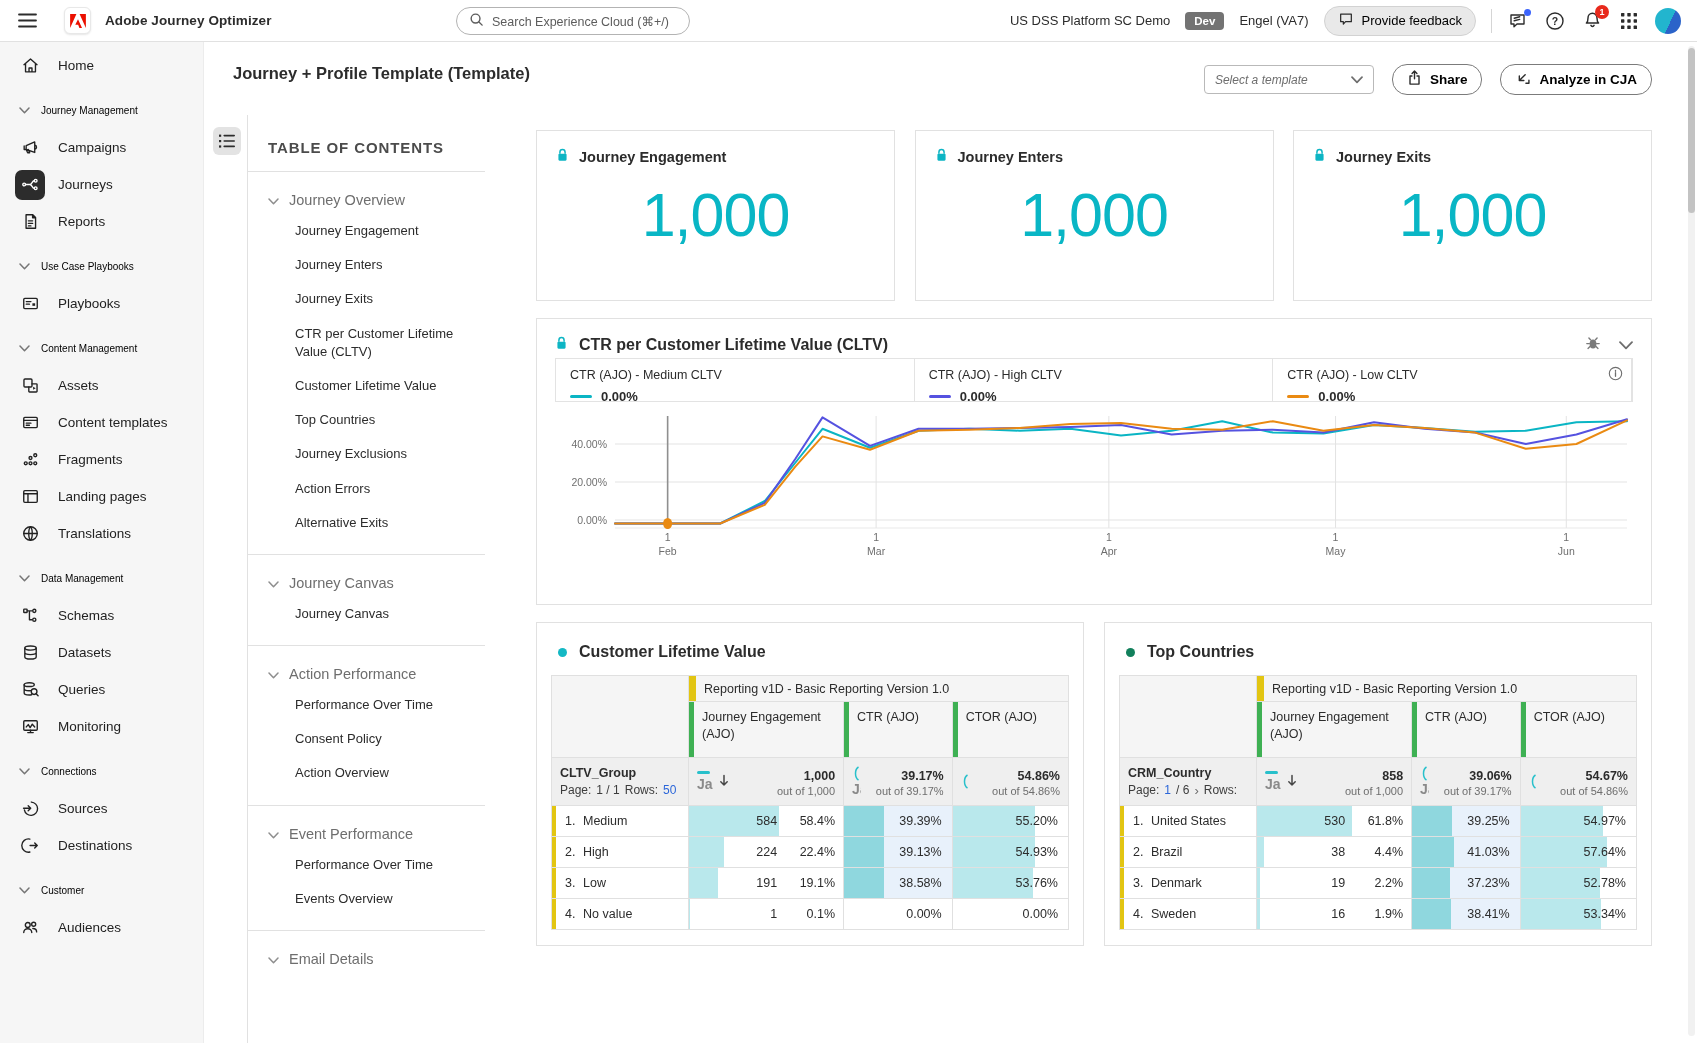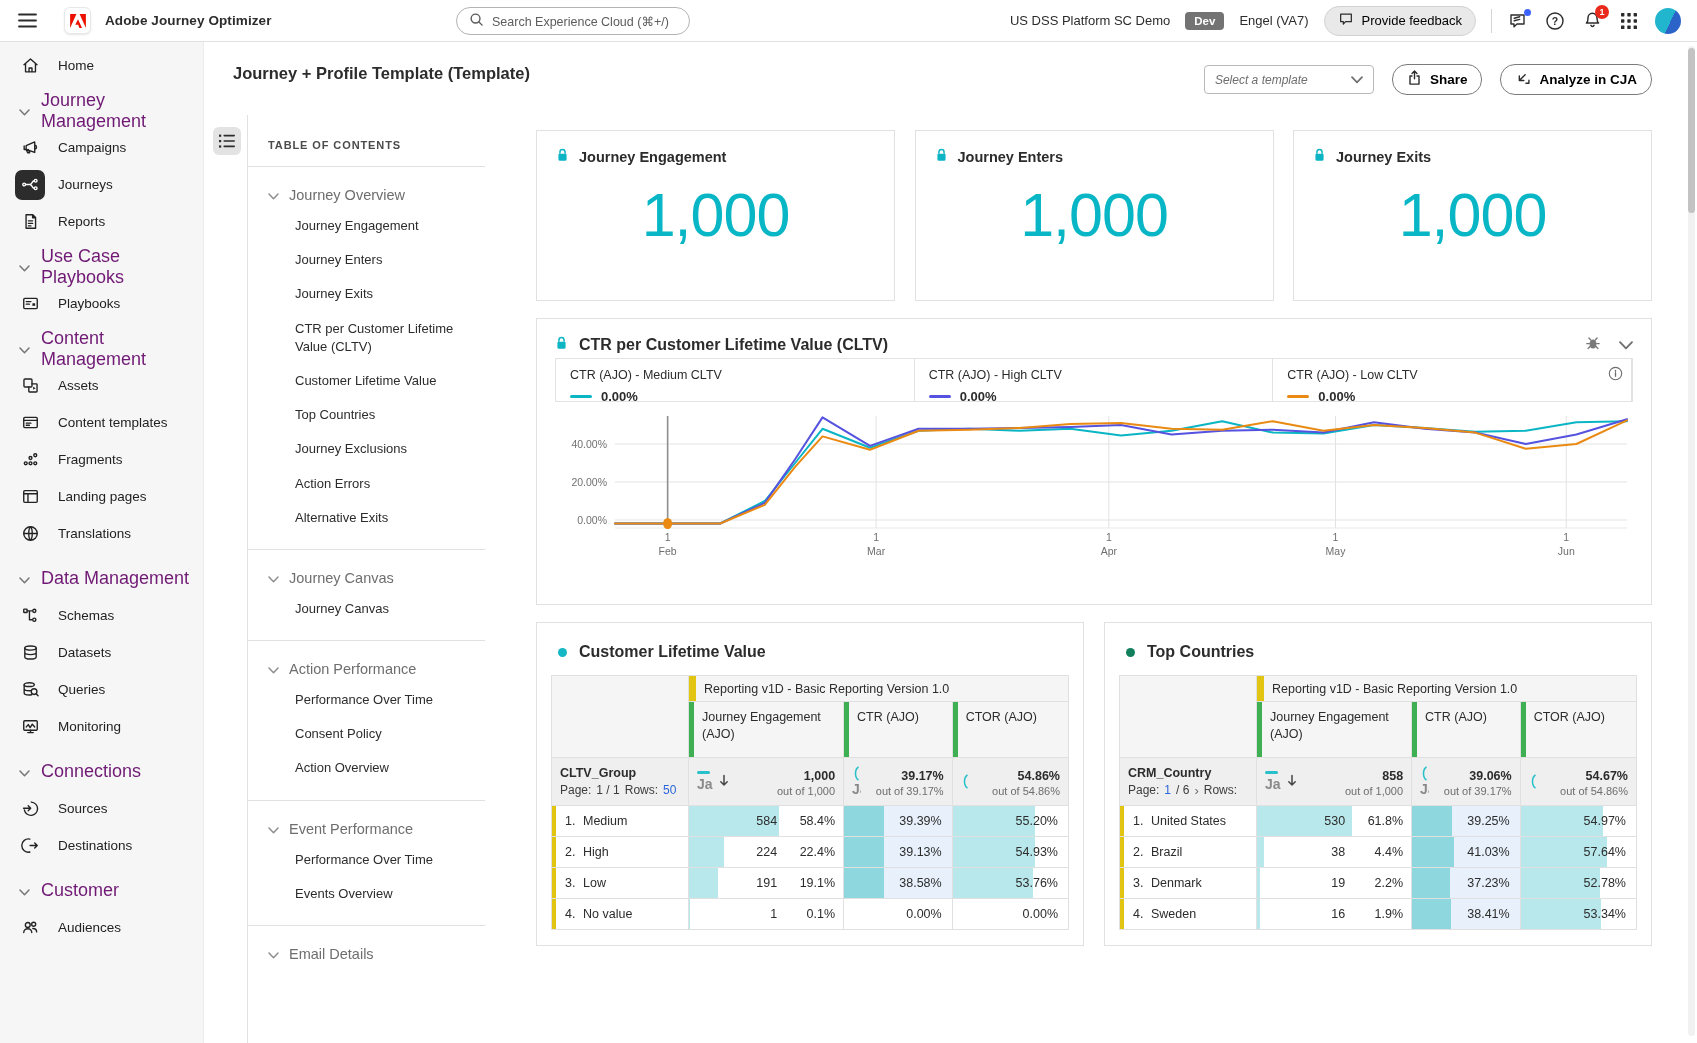--- a/index.html
+++ b/index.html
@@ -22,35 +22,35 @@
   .blue-dot { position:absolute; top:-1px; right:-2px; width:7px; height:7px; border-radius:50%; background:#3b63fb; }
   .red-badge { position:absolute; top:-5px; right:-6px; min-width:14px; height:14px; border-radius:7px; background:#e8291c; color:#fff; font-size:9px; font-weight:700; display:flex; align-items:center; justify-content:center; padding:0 3px; }
   .avatar { width:26px; height:26px; border-radius:50%; background:linear-gradient(115deg,#22b5ce 0 57%,#2b63c9 57% 100%); cursor:pointer; }
 
   
   .layout { display:flex; height:1001px; }
   .sidebar { width:204px; background:#f6f6f6; border-right:1px solid #ececec; padding-top:5px; overflow:hidden; flex:none; }
   .sb-item { display:flex; align-items:center; gap:13px; height:37px; padding-left:15px; font-size:13.5px; color:#222; cursor:pointer; }
   .sb-ic { width:30px; height:30px; display:flex; align-items:center; justify-content:center; flex:none; border-radius:7px; }
   .sb-ic.active { background:#2c2c2c; }
-  .sb-header { display:flex; align-items:center; gap:11px; height:37px; margin-top:8px; padding-left:19px; color:#701a75; font-size:18px; cursor:pointer; }
+  .sb-header { display:flex; align-items:center; gap:11px; height:37px; margin-top:8px; padding-left:19px; color:#000000; font-size:10px; cursor:pointer; }
 
   .right { flex:1; display:flex; flex-direction:column; }
   .page-head { height:73px; display:flex; align-items:flex-start; padding:22px 45px 0 29px; }
   .page-title { font-size:16.5px; font-weight:700; }
   .head-controls { margin-left:auto; display:flex; align-items:center; gap:18px; }
   .tpl-select { width:170px; height:29px; border:1px solid #b9b9b9; border-radius:4px; display:flex; align-items:center; padding:0 10px; font-size:12px; color:#6e6e6e; font-style:italic; cursor:pointer; background:#fff; }
   .tpl-select .chev { margin-left:auto; }
   .btn { display:flex; align-items:center; gap:8px; height:31px; padding:0 14px; border:1.6px solid #7b7b7b; border-radius:15px; font-size:13.5px; font-weight:700; background:#fff; cursor:pointer; }
 
   .content { flex:1; display:flex; min-height:0; }
   .toc { width:281px; position:relative; flex:none; }
   .toc-toggle { position:absolute; left:9px; top:12px; width:28px; height:28px; background:#e3e3e3; border-radius:6px; display:flex; align-items:center; justify-content:center; cursor:pointer; }
   .toc-body { position:absolute; left:43px; top:0; right:0; bottom:-42px; border-left:1px solid #e1e1e1; overflow:hidden; }
-  .toc-title { font-size:11px; font-weight:700; letter-spacing:.9px; color:#4b4b4b; padding:24px 0 15px 20px; border-bottom:1px solid #e1e1e1; }
+  .toc-title { font-size:15px; font-weight:700; letter-spacing:.9px; color:#4b4b4b; padding:24px 0 15px 20px; border-bottom:1px solid #e1e1e1; }
   .toc-sec { padding:16px 0 14px 20px; border-bottom:1px solid #e1e1e1; }
   .toc-sec:last-child { border-bottom:none; }
   .toc-sec-head { display:flex; align-items:center; gap:10px; color:#6e6e6e; font-size:14.5px; padding:4px 0 6px 0; cursor:pointer; }
   .toc-item { font-size:13px; color:#2c2c2c; padding:8px 26px 8px 27px; line-height:1.4; cursor:pointer; }
 
   .cards { flex:1; padding:15px 0 0 51px; overflow:hidden; }
   .metric-row { display:flex; gap:19.5px; width:1116px; }
   .mcard { width:359px; height:171px; background:#fff; border:1px solid #e1e1e1; padding:17px 19px; }
   .mcard-head { display:flex; align-items:center; gap:10px; font-size:14.5px; font-weight:700; }
   .mcard-num { text-align:center; font-size:61px; color:#09b6c5; margin-top:14px; letter-spacing:-1px; }

